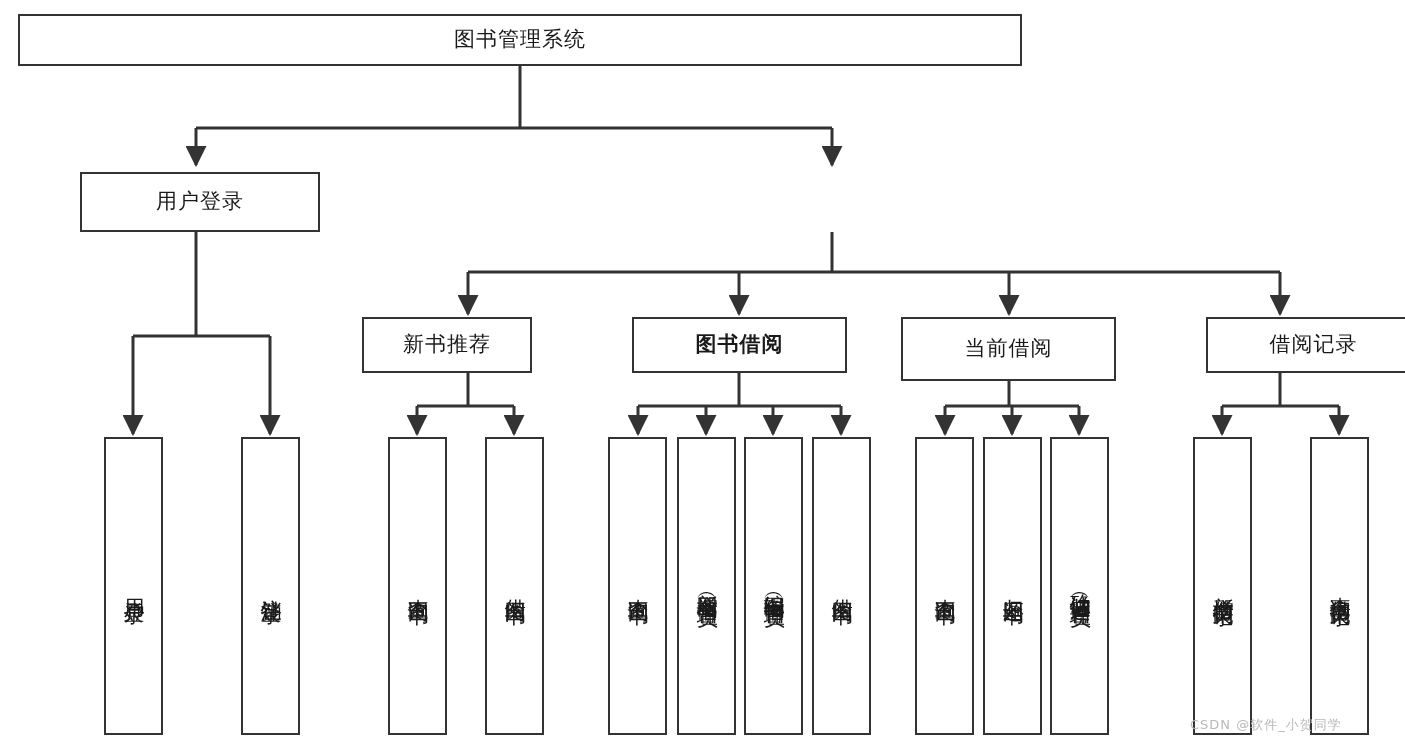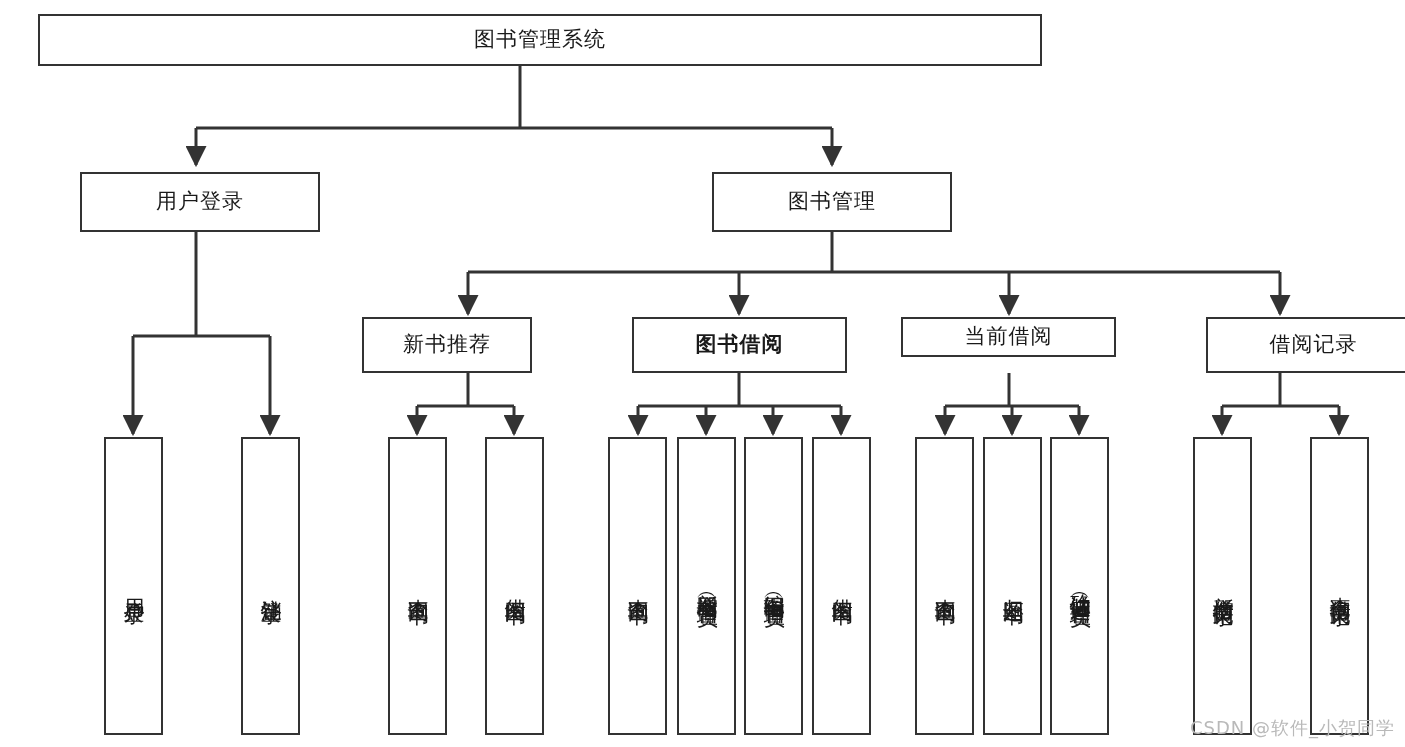--- a/index.html
+++ b/index.html
@@ -50,21 +50,21 @@
     text-align: center;
   }
   .node.vert .vtext {
     writing-mode: vertical-rl;
     text-orientation: upright;
     display: block;
     max-height: 100%;
   }
   .watermark {
     position: absolute;
-    font-size: 18px;
+    font-size: 13px;
     color: #b9b9b9;
     letter-spacing: 1px;
     white-space: nowrap;
     user-select: none;
   }
 </style>
 </head>
 <body>
 
 <div id="canvas">
@@ -124,41 +124,38 @@
     </g>
 
     <g stroke="#333333" stroke-width="3" fill="none">
       <path d="M 1280 373 L 1280 406"></path>
       <path d="M 1222 406 L 1339 406"></path>
       <path d="M 1222 406 L 1222 434" marker-end="url(#arrow)"></path>
       <path d="M 1339 406 L 1339 434" marker-end="url(#arrow)"></path>
     </g>
   </svg>
 
-  <div class="node horiz" style="left:18px; top:14px; width:1004px; height:52px;margin-left:20px;">
+  <div class="node horiz" style="left:18px; top:14px; width:1004px; height:52px;">
     <span>图书管理系统</span>
   </div>
 
   <div class="node horiz" style="left:80px; top:172px; width:240px; height:60px;">
     <span>用户登录</span>
   </div>
 
-  <div class="node horiz" style="left:712px; top:172px; width:240px; height:60px;">
-    <span>图书管理</span>
-  </div>
 
   <div class="node horiz" style="left:362px; top:317px; width:170px; height:56px;">
     <span>新书推荐</span>
   </div>
 
   <div class="node horiz" style="left:632px; top:317px; width:215px; height:56px;font-weight:bold;">
     <span>图书借阅</span>
   </div>
 
-  <div class="node horiz" style="left:901px; top:317px; width:215px; height:40px;">
+  <div class="node horiz" style="left:901px; top:317px; width:215px; height:64px;">
     <span>当前借阅</span>
   </div>
 
   <div class="node horiz" style="left:1172px; top:317px; width:215px; height:56px;margin-left:34px;">
     <span>借阅记录</span>
   </div>
 
   <div class="node vert" style="left:104px; top:437px; width:59px; height:298px;">
     <span class="vtext">用户登录</span>
   </div>

